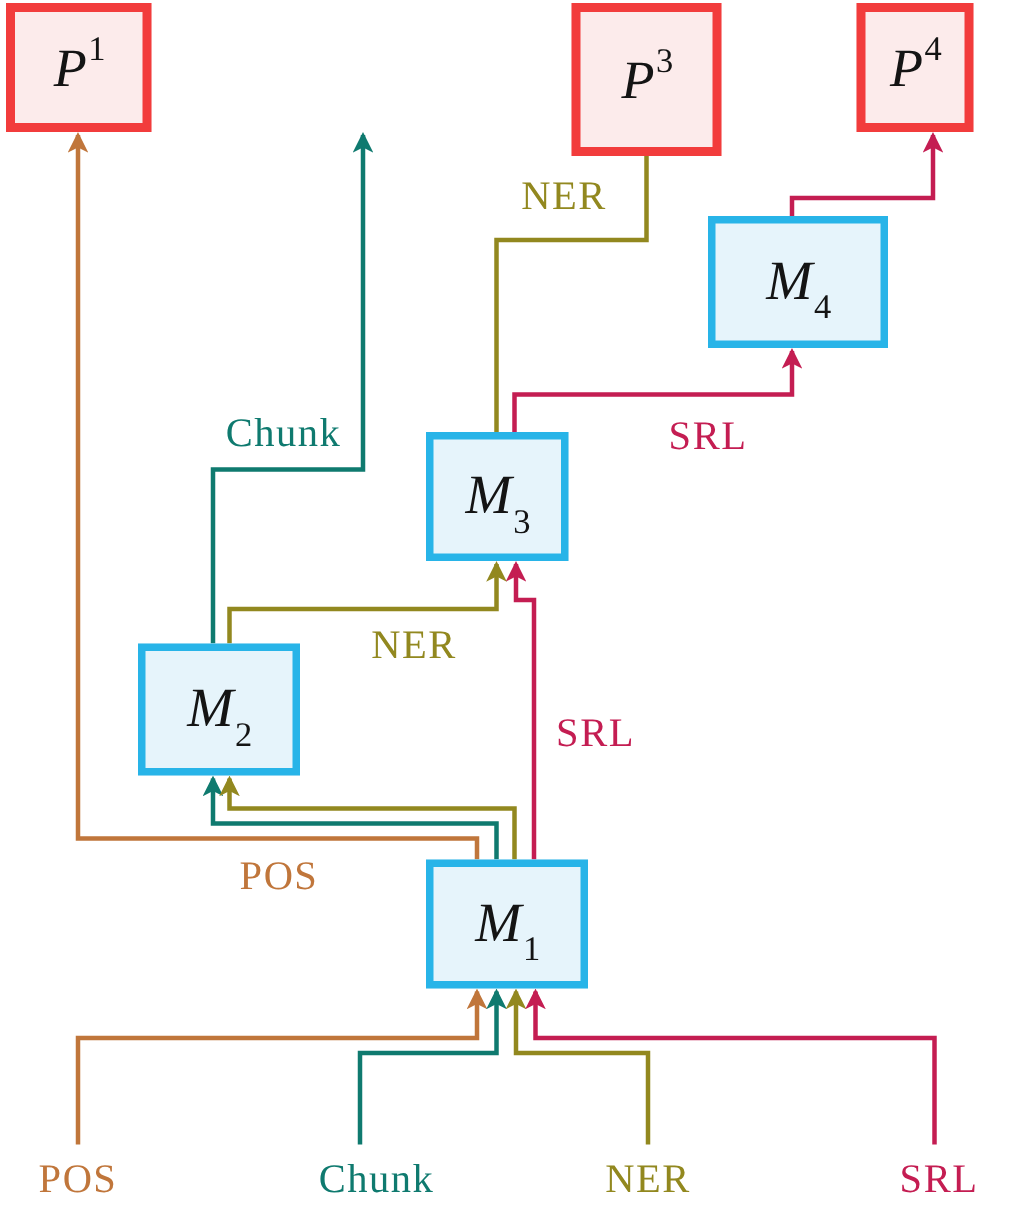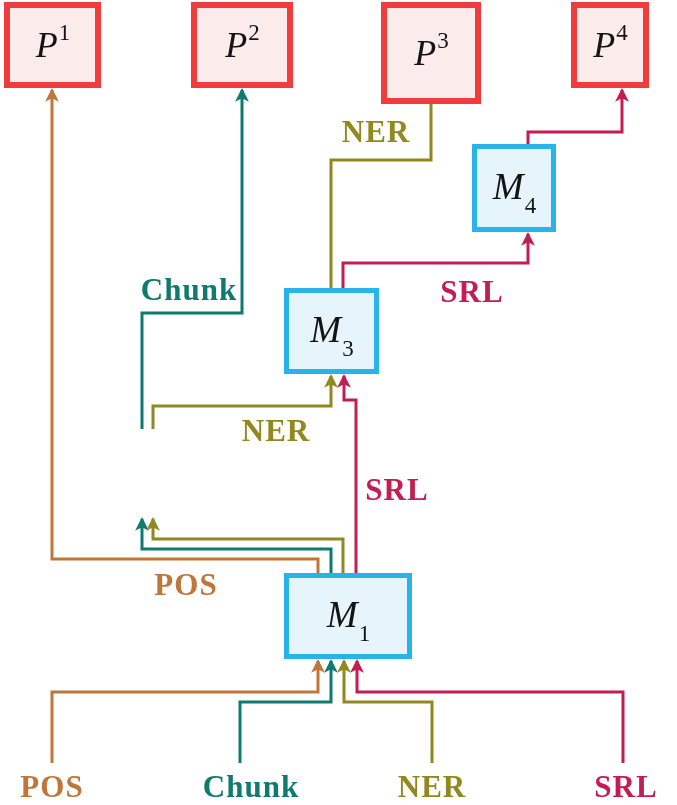--- a/index.html
+++ b/index.html
@@ -29,25 +29,24 @@
     font-style:normal;font-size:23px;line-height:1;
     position:relative;top:-11px;left:1px;
   }
   .node sub{
     font-style:normal;font-size:23px;line-height:1;
     position:relative;top:9px;left:1px;
   }
   .elabel{
     position:absolute;
     transform:translate(-50%,-50%);
-    font-size:31px;
+    font-size:27px;
     letter-spacing:1px;
     line-height:1;
     white-space:nowrap;
-    font-weight:bold;
   }
   .c-pos{color:var(--pos);}
   .c-chunk{color:var(--chunk);}
   .c-ner{color:var(--ner);}
   .c-srl{color:var(--srl);}
 </style>
 </head>
 <body>
 
 <div class="canvas">
@@ -83,37 +82,37 @@
 
     <polyline points="331,288 331,160 431,160 431,90" fill="none" stroke-width="3" marker-end="url(#arrow-ner)" stroke="#92881f"></polyline>
     <polyline points="343,288 343,263 528,263 528,234" fill="none" stroke-width="3" marker-end="url(#arrow-srl)" stroke="#c41d52"></polyline>
 
     <polyline points="528,144 528,132 622,132 622,90" fill="none" stroke-width="3" marker-end="url(#arrow-srl)" stroke="#c41d52"></polyline>
   </svg>
 
   <div class="node p" style="left:4px;top:2px;width:97px;height:86px">
     <span><i class="base">P</i><sup>1</sup></span>
   </div>
-  <div class="node p" style="left:191px;top:2px;width:102px;height:86px">
-    <span><i class="base">P</i><sup>2</sup></span>
-  </div>
   <div class="node p" style="left:381px;top:2px;width:100px;height:102px">
     <span><i class="base">P</i><sup>3</sup></span>
   </div>
   <div class="node p" style="left:571px;top:2px;width:78px;height:86px">
     <span><i class="base">P</i><sup>4</sup></span>
   </div>
 
-  <div class="node m" style="left:472px;top:144px;width:84px;height:88px">
+  <div class="node m" style="left:472px;top:144px;width:120px;height:88px">
     <span><i class="base">M</i><sub>4</sub></span>
   </div>
   <div class="node m" style="left:284px;top:288px;width:95px;height:86px">
     <span><i class="base">M</i><sub>3</sub></span>
   </div>
-  <div class="node m" style="left:284px;top:573px;width:128px;height:86px">
+  <div class="node m" style="left:92px;top:429px;width:108px;height:88px">
+    <span><i class="base">M</i><sub>2</sub></span>
+  </div>
+  <div class="node m" style="left:284px;top:573px;width:108px;height:86px">
     <span><i class="base">M</i><sub>1</sub></span>
   </div>
 
   <div class="elabel c-ner" style="left:376px;top:131px">NER</div>
   <div class="elabel c-chunk" style="left:189px;top:289px">Chunk</div>
   <div class="elabel c-srl" style="left:472px;top:291px">SRL</div>
   <div class="elabel c-ner" style="left:276px;top:430px">NER</div>
   <div class="elabel c-srl" style="left:397px;top:489px">SRL</div>
   <div class="elabel c-pos" style="left:186px;top:584px">POS</div>
   <div class="elabel c-pos" style="left:52px;top:786px">POS</div>

